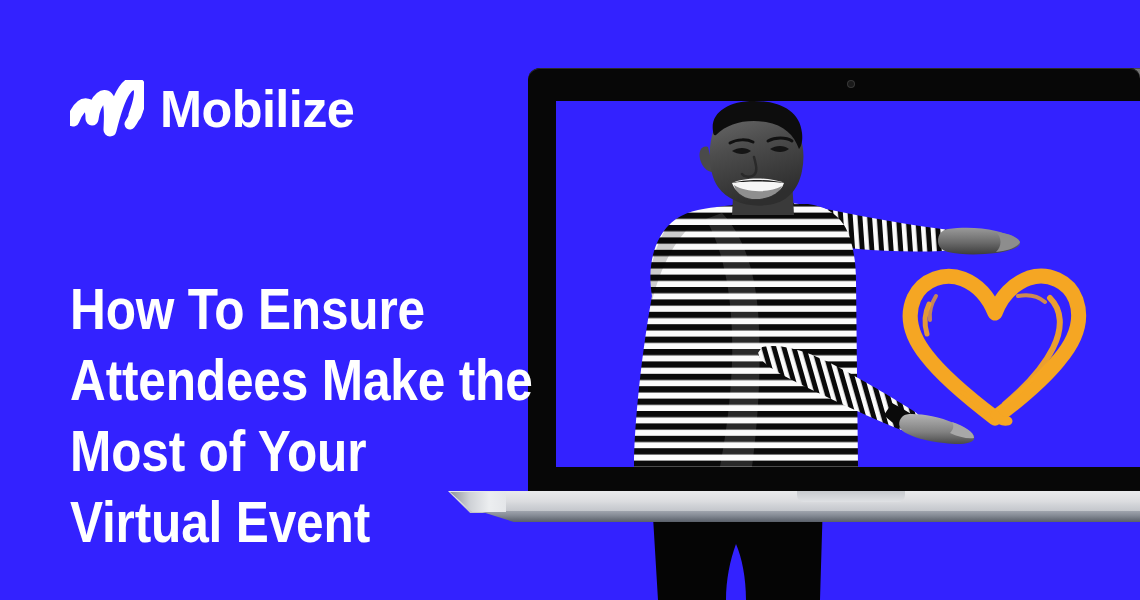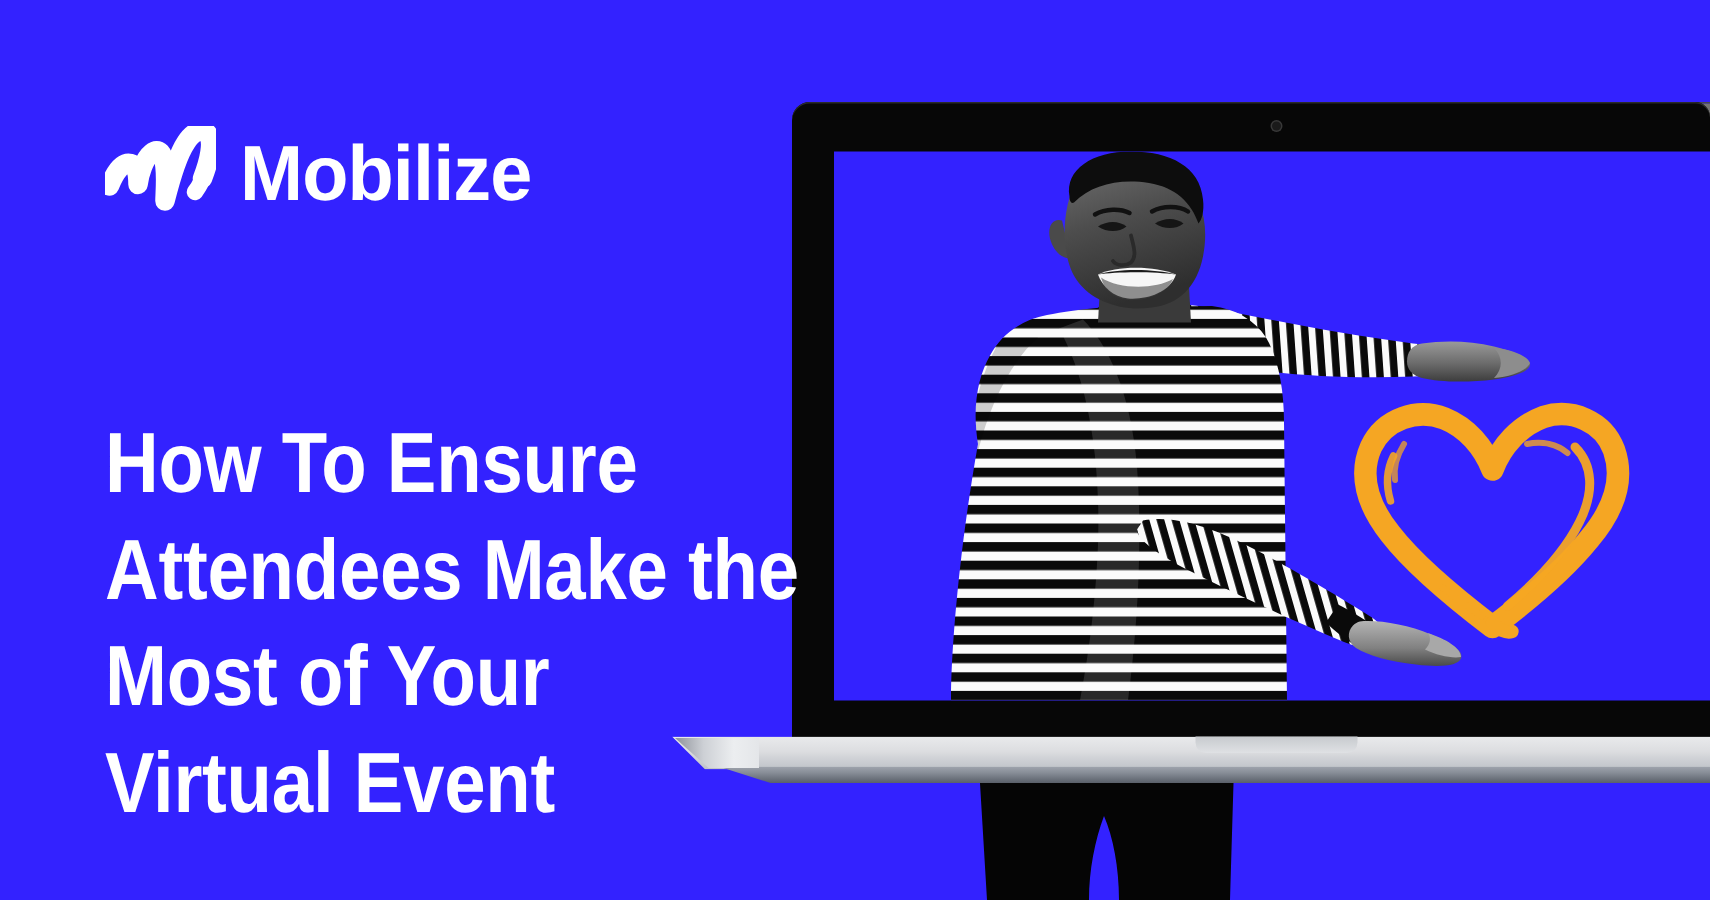--- a/index.html
+++ b/index.html
@@ -24,21 +24,21 @@
     left: 0; top: 0;
     width: 530px; height: 600px;
     z-index: 40;
   }
 
   .brand {
     position: absolute;
     left: 70px;
     top: 76px;
     display: flex;
-    align-items: flex-end;
+    align-items: center;
     gap: 16px;
     height: 66px;
   }
   .brand-mark {
     width: 74px;
     height: 58px;
     display: block;
     flex: 0 0 auto;
   }
   .brand-name {

